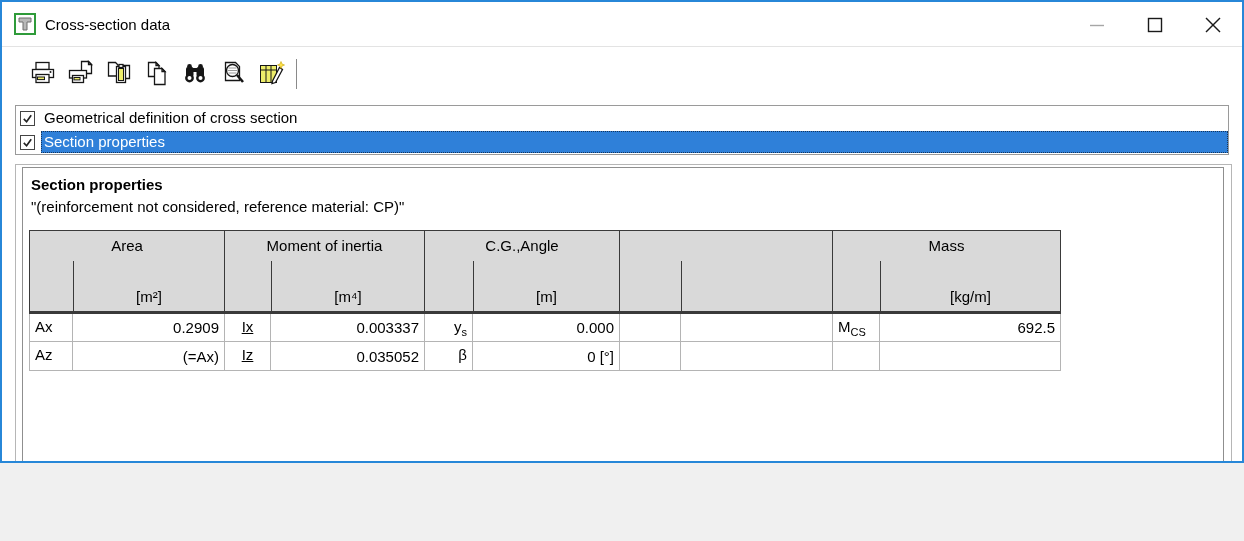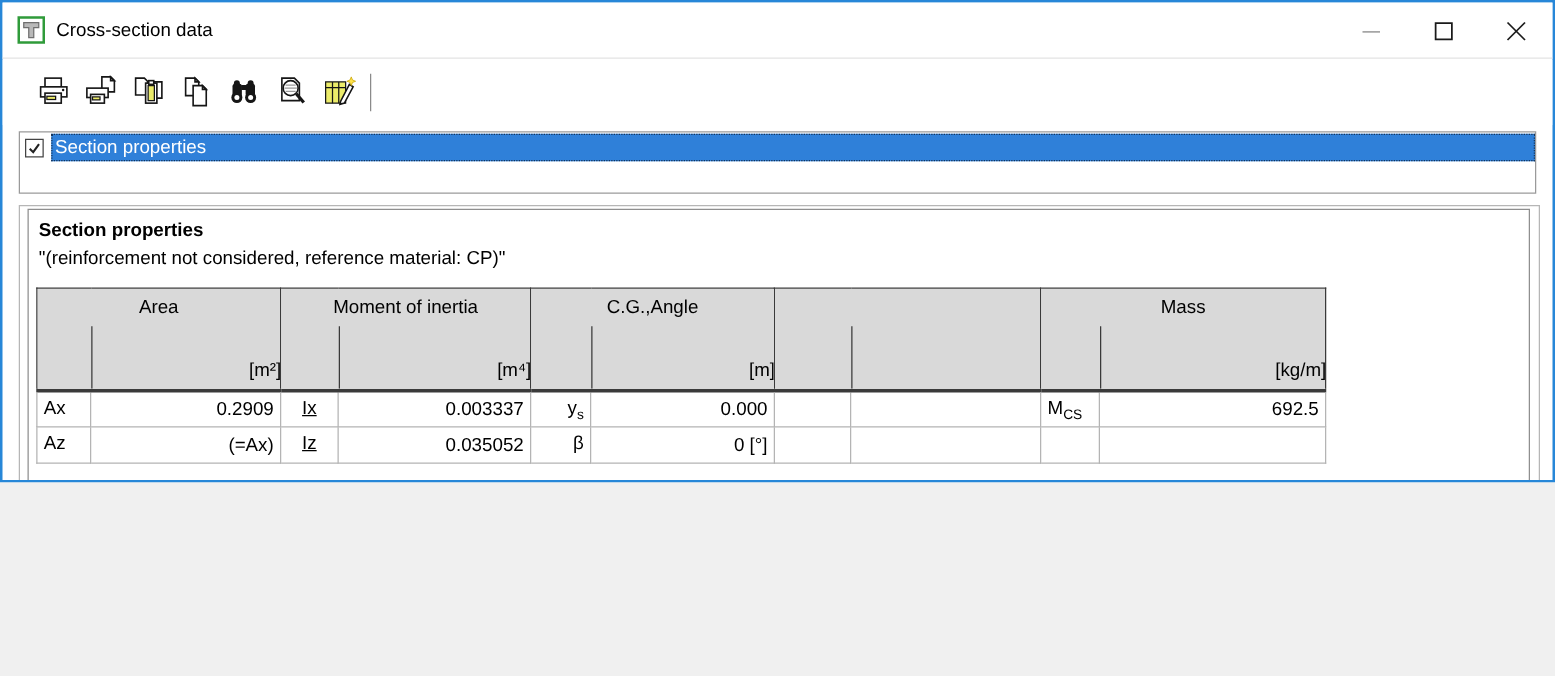--- a/index.html
+++ b/index.html
@@ -7,21 +7,21 @@
     --selection:#2f80d9;
     --highlight:#ffff57;
     --header_bg:#d9d9d9;
     --grid_light:#b4b4b4;
     --grid_dark:#3a3a3a;
   }
   *{box-sizing:border-box;margin:0;padding:0;}
   html,body{background:#f0f0f0;}
   body{font-family:"Liberation Sans",sans-serif;color:#000;}
   .window{
-    position:relative;width:1244px;height:386px;background:#fff;
+    position:relative;width:1244px;height:463px;background:#fff;
     border:2px solid var(--accent);overflow:hidden;
   }
   
   .titlebar{
     position:absolute;left:0;top:0;right:0;height:45px;background:#fff;
     display:flex;align-items:center;padding-left:12px;
     border-bottom:1px solid #e3e3e3;
   }
   .appicon{
     width:22px;height:22px;border:2px solid #2f9b3a;background:#fff;
@@ -74,21 +74,21 @@
   
   .cs-table-wrap{position:absolute;left:6px;top:62px;}
   table.cs{border-collapse:collapse;table-layout:fixed;}
   table.cs th,table.cs td{font-size:15px;font-weight:normal;overflow:hidden;white-space:nowrap;}
   table.cs thead th{
     background:var(--header_bg);height:82px;position:relative;
     border:1px solid var(--grid_dark);border-bottom:3px solid var(--grid_dark);
     vertical-align:top;padding:0;
   }
   .hdr-title{position:absolute;left:0;right:0;top:6px;text-align:center;}
-  .hdr-unit{position:absolute;bottom:6px;text-align:right;}
+  .hdr-unit{position:absolute;bottom:6px;text-align:center;}
   .hdr-tick{position:absolute;top:30px;bottom:0;width:1px;background:var(--grid_dark);}
   table.cs tbody td{
     height:29px;border:1px solid var(--grid_light);padding:0 5px;background:#fff;
   }
   td.lab{text-align:left;}
   td.lab.c{text-align:center;text-decoration:underline;}
   td.lab.r{text-align:right;}
   td.val{text-align:right;}
   td.b{font-weight:bold;}
   td.hl{background:var(--highlight) !important;}
@@ -196,20 +196,28 @@
         <line x1="10" y1="6.5" x2="10" y2="23.5" stroke="#161616" stroke-width="1"></line>
         <line x1="15" y1="6.5" x2="15" y2="23.5" stroke="#161616" stroke-width="1"></line>
         <path class="ic" d="M16.5,22 L23.5,8.5 L26.5,10.5 L19.5,23.5 L16,24.5 z"></path>
         <path d="M25,2.5 l1,2.5 2.5,1 -2.5,1 -1,2.5 -1,-2.5 -2.5,-1 2.5,-1 z" fill="#ffe24a" stroke="#c8a400" stroke-width="0.6"></path>
       </svg>
     </button>
     <span class="tb-sep"></span>
   </div>
 
   <div class="listbox">
+    <div class="list-row">
+      <span class="checkbox">
+        <svg width="13" height="13" viewBox="0 0 14 14">
+            <polyline points="3,7.5 6,10.5 11,3.5" fill="none" stroke="#222" stroke-width="1.8"></polyline>
+          </svg>
+      </span>
+      <span class="list-label">Geometrical definition of cross section</span>
+    </div>
     <div class="list-row selected">
       <span class="checkbox">
         <svg width="13" height="13" viewBox="0 0 14 14">
             <polyline points="3,7.5 6,10.5 11,3.5" fill="none" stroke="#222" stroke-width="1.8"></polyline>
           </svg>
       </span>
       <span class="list-label">Section properties</span>
     </div>
   </div>
 

